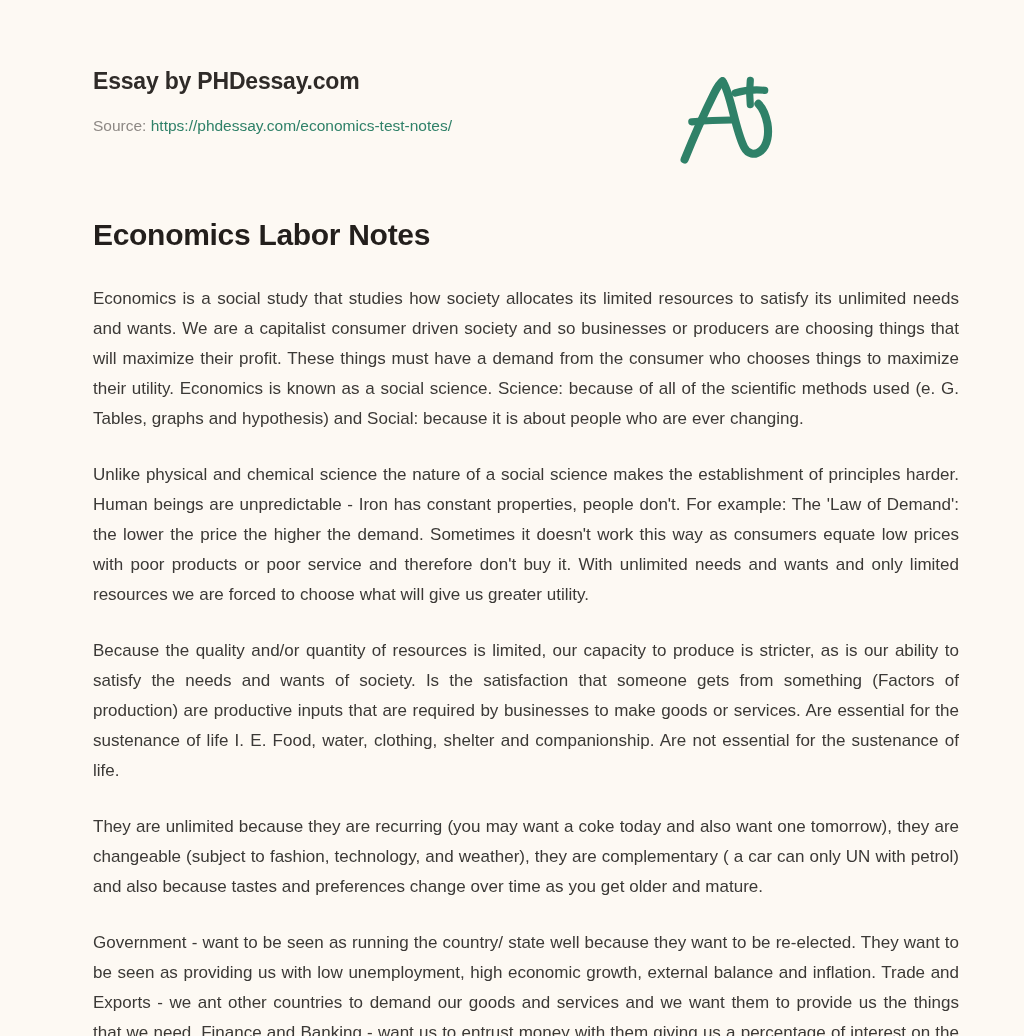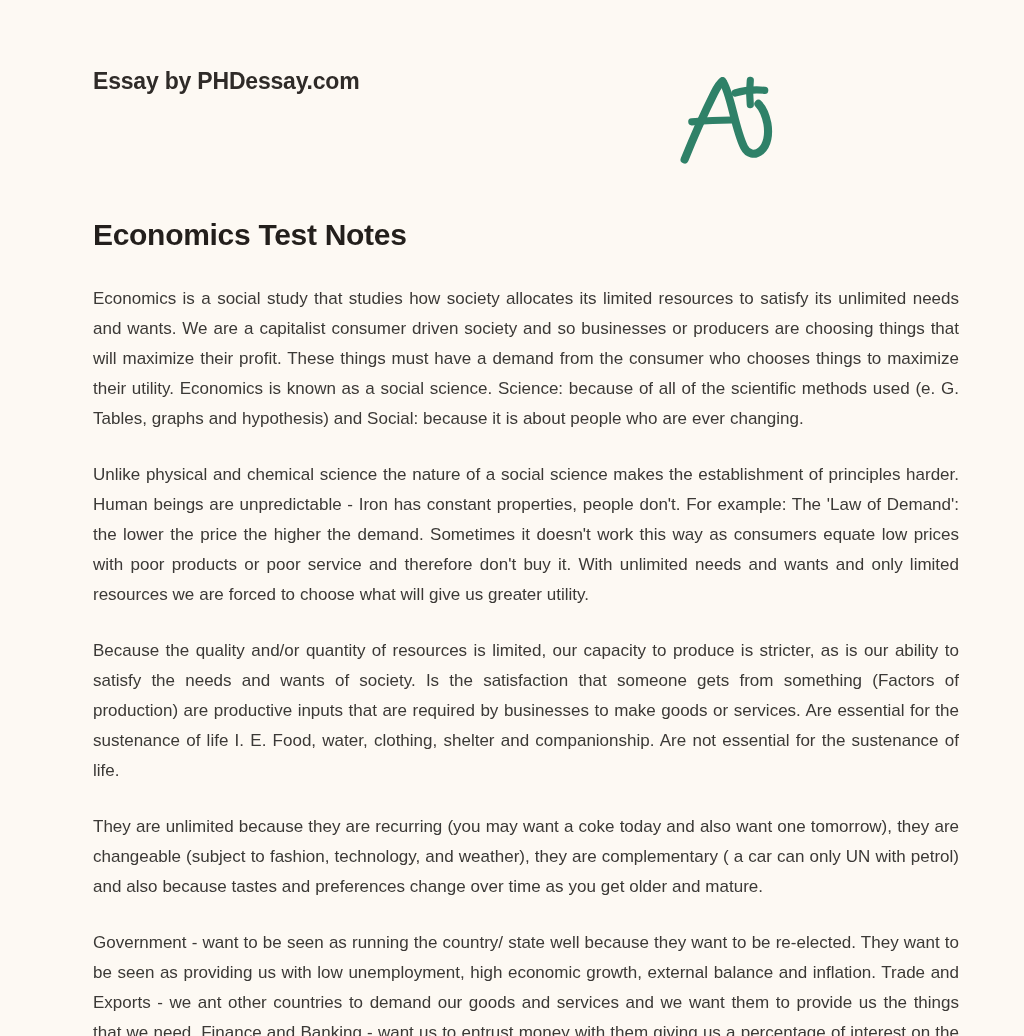--- a/index.html
+++ b/index.html
@@ -96,20 +96,24 @@
     margin-bottom: 0;
   }
 </style>
 </head>
 <body>
 
 <div class="page">
 
   <div class="header">
     <div class="brand-title">Essay by PHDessay.com</div>
+    <div class="source-line">
+      <span class="source-label">Source:</span>
+      <a class="source-url" href="#">https://phdessay.com/economics-test-notes/</a>
+    </div>
   </div>
 
   <div class="logo">
     <svg viewBox="0 0 120 120" xmlns="http://www.w3.org/2000/svg">
       <g fill="none" stroke="#2f8168" stroke-linecap="round" stroke-linejoin="round">
 
         <path d="M14 104 C 22 84, 36 52, 47 30 C 50 24, 53 19, 56 17" stroke-width="9"></path>
 
         <path d="M56 17 C 60 22, 64 36, 68 52 C 72 68, 76 82, 80 90
                  C 84 98, 92 100, 99 94 C 106 88, 108 76, 106 64
@@ -118,21 +122,21 @@
         <path d="M22 62 C 34 61, 52 60, 66 60" stroke-width="8"></path>
 
         <path d="M70 30 C 80 27, 92 26, 103 27" stroke-width="8"></path>
 
         <path d="M87 16 C 86 24, 86 34, 87 43" stroke-width="8"></path>
       </g>
     </svg>
   </div>
 
   <div class="article">
-    <h1 class="article-title">Economics Test Notes</h1>
+    <h1 class="article-title">Economics Labor Notes</h1>
 
     <div class="body-text">
       <p>Economics is a social study that studies how society allocates its limited resources to satisfy its unlimited needs and wants. We are a capitalist consumer driven society and so businesses or producers are choosing things that will maximize their profit. These things must have a demand from the consumer who chooses things to maximize their utility. Economics is known as a social science. Science: because of all of the scientific methods used (e. G. Tables, graphs and hypothesis) and Social: because it is about people who are ever changing.</p>
       <p>Unlike physical and chemical science the nature of a social science makes the establishment of principles harder. Human beings are unpredictable - Iron has constant properties, people don't. For example: The 'Law of Demand': the lower the price the higher the demand. Sometimes it doesn't work this way as consumers equate low prices with poor products or poor service and therefore don't buy it. With unlimited needs and wants and only limited resources we are forced to choose what will give us greater utility.</p>
       <p>Because the quality and/or quantity of resources is limited, our capacity to produce is stricter, as is our ability to satisfy the needs and wants of society. Is the satisfaction that someone gets from something (Factors of production) are productive inputs that are required by businesses to make goods or services. Are essential for the sustenance of life I. E. Food, water, clothing, shelter and companionship. Are not essential for the sustenance of life.</p>
       <p>They are unlimited because they are recurring (you may want a coke today and also want one tomorrow), they are changeable (subject to fashion, technology, and weather), they are complementary ( a car can only UN with petrol) and also because tastes and preferences change over time as you get older and mature.</p>
       <p>Government - want to be seen as running the country/ state well because they want to be re-elected. They want to be seen as providing us with low unemployment, high economic growth, external balance and inflation. Trade and Exports - we ant other countries to demand our goods and services and we want them to provide us the things that we need. Finance and Banking - want us to entrust money with them giving us a percentage of interest on the amount that we hold with them in exchange. They then invest in our money, loaning it out to people who then have to pay a higher percentage of interest to the bank. Land - We are the owners of the land (school)  Labor - human effort used in the production process (teachers). Capital - anything made by someone to be used as a DOD or a service (student). Enterprise - Organization (principal) Represents the natural or God given gifts, these include; arable(farming), oil, minerals, rivers, climate, forests and oceans. These resources, which are given from the land or are apart of the land, have the potential</p>
     </div>
   </div>
 

